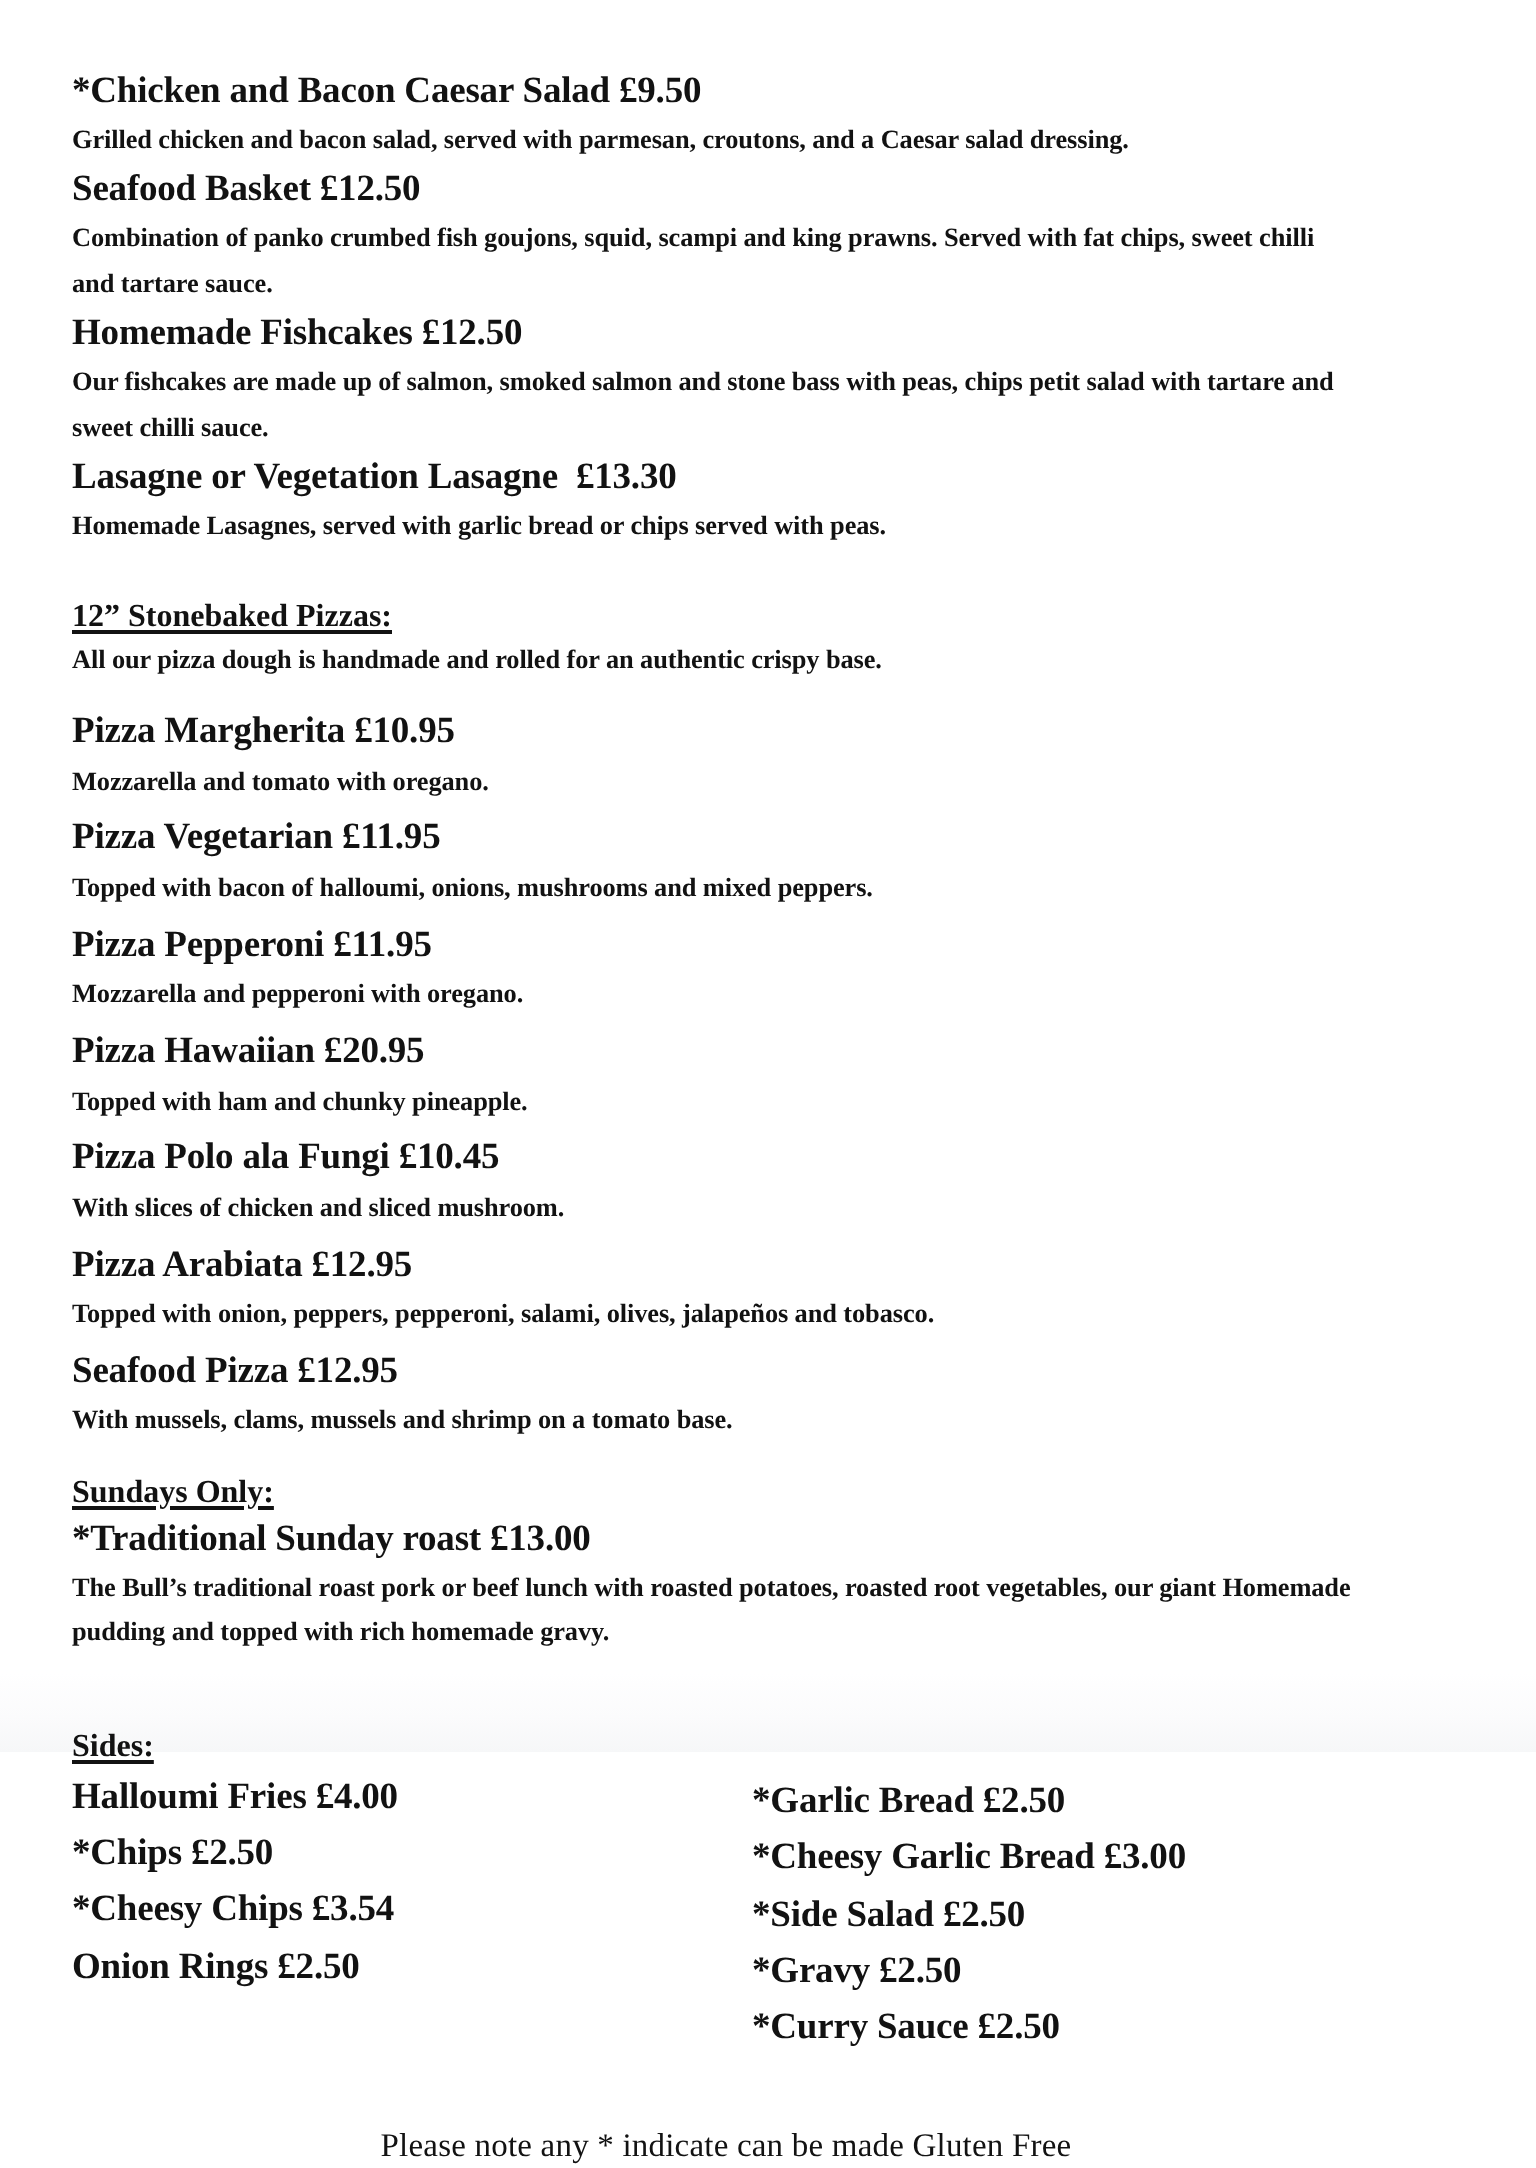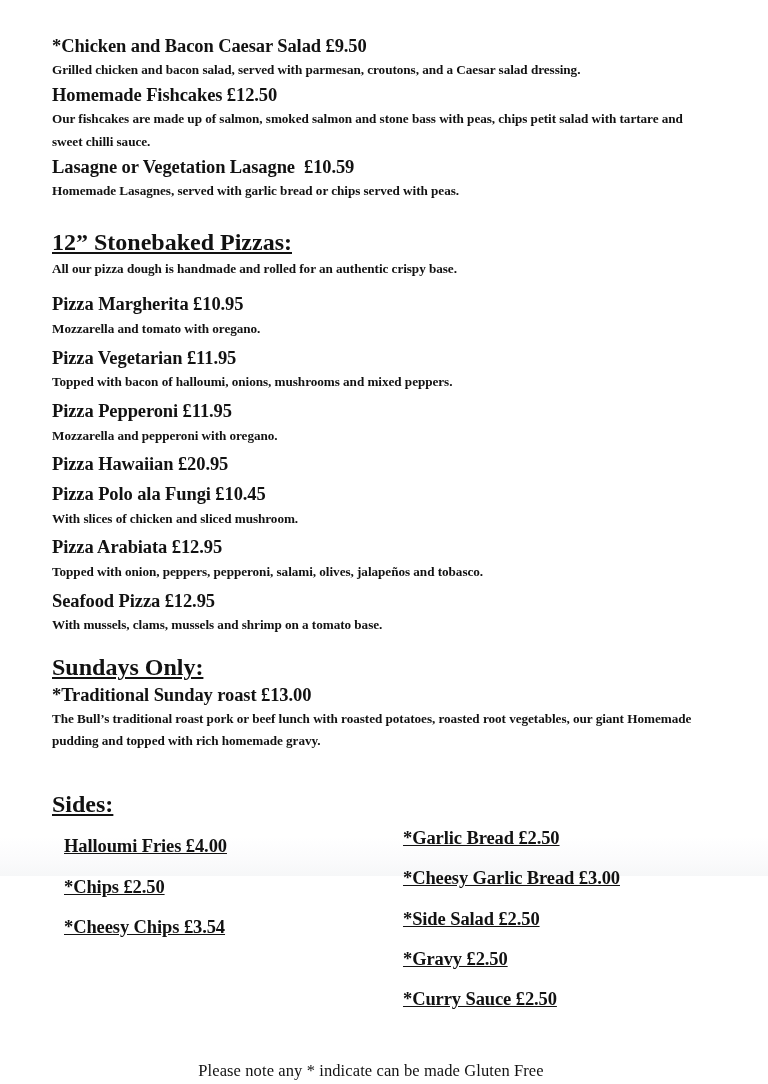--- a/index.html
+++ b/index.html
@@ -13,21 +13,21 @@
     font-family: "Liberation Serif", "DejaVu Serif", serif;
     color: #121212;
     overflow: hidden;
     position: relative;
   }
   .page {
     position: relative;
     width: 768px;
     height: 876px;
     box-sizing: border-box;
-    padding: 34px 48px 0 52px;
+    padding: 34px 48px 0 36px;
     background: linear-gradient(to bottom, #ffffff 0%, #ffffff 95.5%, #fbfbfc 98%, #f6f7f8 100%);
   }
 
   .item { margin: 0; }
 
   .item-title {
     font-size: 18.5px;
     font-weight: bold;
     line-height: 1.33;
     letter-spacing: -0.1px;
@@ -37,21 +37,21 @@
   .item-desc {
     font-size: 13.2px;
     font-weight: bold;
     line-height: 1.72;
     letter-spacing: -0.05px;
     margin: 0 0 2px 0;
     max-width: 645px;
   }
 
   .section-head {
-    font-size: 24px;
+    font-size: 16px;
     font-weight: bold;
     line-height: 1.3;
     margin: 0;
     display: block;
   }
   .section-head .u {
     text-decoration: underline;
     text-underline-offset: 2px;
     text-decoration-thickness: 1.6px;
   }
@@ -66,23 +66,22 @@
   .sides-wrap {
     display: flex;
     margin-top: 4px;
   }
   .sides-col-left { width: 340px; }
   .sides-col-right { width: 330px; padding-top: 23px; }
   .side-line {
     font-size: 18.5px;
     font-weight: bold;
     line-height: 1.53;
-    margin: 12px;
+    margin: 0;
     letter-spacing: -0.1px;
-    text-decoration: underline;
   }
 
   .footer-note {
     text-align: center;
     font-size: 16.5px;
     font-weight: normal;
     margin-top: 35px;
     padding-right: 30px;
     letter-spacing: 0.1px;
   }
@@ -91,25 +90,29 @@
 <body>
 
 <div class="page">
 
   <div id="mains-list">
       <div class="item">
         <div class="item-title">*Chicken and Bacon Caesar Salad £9.50</div>
         <div class="item-desc">Grilled chicken and bacon salad, served with parmesan, croutons, and a Caesar salad dressing.</div>
       </div>
       <div class="item">
+        <div class="item-title">Seafood Basket £12.50</div>
+        <div class="item-desc">Combination of panko crumbed fish goujons, squid, scampi and king prawns. Served with fat chips, sweet chilli and tartare sauce.</div>
+      </div>
+      <div class="item">
         <div class="item-title">Homemade Fishcakes £12.50</div>
         <div class="item-desc">Our fishcakes are made up of salmon, smoked salmon and stone bass with peas, chips petit salad with tartare and sweet chilli sauce.</div>
       </div>
       <div class="item">
-        <div class="item-title">Lasagne or Vegetation Lasagne  £10.59</div>
+        <div class="item-title">Lasagne or Vegetation Lasagne  £13.30</div>
         <div class="item-desc">Homemade Lasagnes, served with garlic bread or chips served with peas.</div>
       </div>
     </div>
 
   <div class="gap-md"></div>
 
   <div>
     <div class="section-head"><span class="u">12” Stonebaked Pizzas:</span></div>
     <div class="item-desc">All our pizza dough is handmade and rolled for an authentic crispy base.</div>
     <div class="gap-sm"></div>
@@ -121,20 +124,21 @@
         <div class="item">
           <div class="item-title">Pizza Vegetarian £11.95</div>
           <div class="item-desc">Topped with bacon of halloumi, onions, mushrooms and mixed peppers.</div>
         </div>
         <div class="item">
           <div class="item-title">Pizza Pepperoni £11.95</div>
           <div class="item-desc">Mozzarella and pepperoni with oregano.</div>
         </div>
         <div class="item">
           <div class="item-title">Pizza Hawaiian £20.95</div>
+          <div class="item-desc">Topped with ham and chunky pineapple.</div>
         </div>
         <div class="item">
           <div class="item-title">Pizza Polo ala Fungi £10.45</div>
           <div class="item-desc">With slices of chicken and sliced mushroom.</div>
         </div>
         <div class="item">
           <div class="item-title">Pizza Arabiata £12.95</div>
           <div class="item-desc">Topped with onion, peppers, pepperoni, salami, olives, jalapeños and tobasco.</div>
         </div>
         <div class="item">
@@ -154,20 +158,21 @@
 
   <div class="gap-lg"></div>
 
   <div class="sides-wrap">
     <div class="sides-col-left">
       <div class="section-head"><span class="u">Sides:</span></div>
       <div id="sides-left">
           <div class="side-line">Halloumi Fries £4.00</div>
           <div class="side-line">*Chips £2.50</div>
           <div class="side-line">*Cheesy Chips £3.54</div>
+          <div class="side-line">Onion Rings £2.50</div>
         </div>
     </div>
     <div class="sides-col-right">
       <div id="sides-right">
           <div class="side-line">*Garlic Bread £2.50</div>
           <div class="side-line">*Cheesy Garlic Bread £3.00</div>
           <div class="side-line">*Side Salad £2.50</div>
           <div class="side-line">*Gravy £2.50</div>
           <div class="side-line">*Curry Sauce £2.50</div>
         </div>

